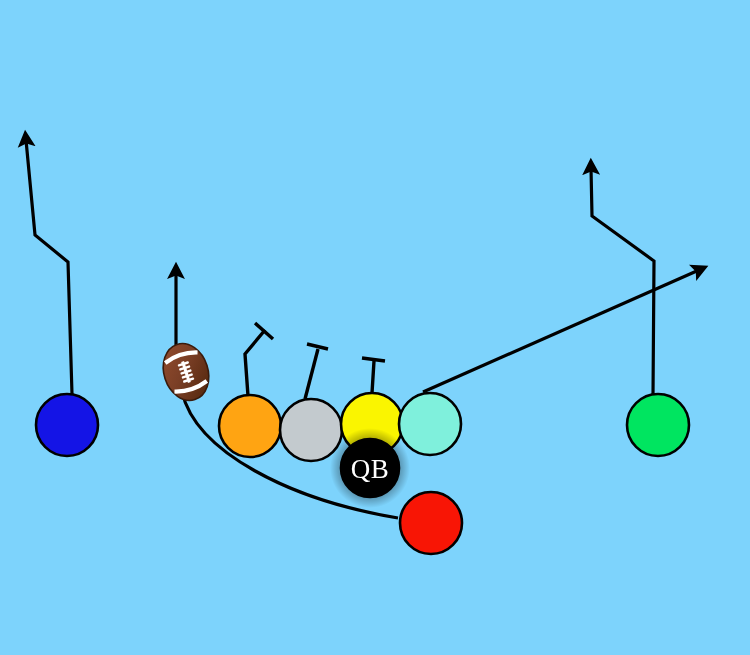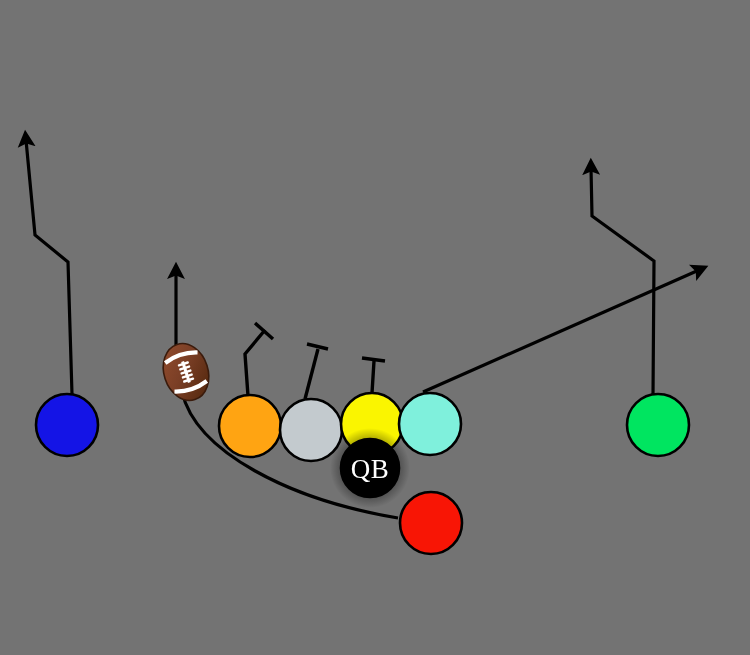--- a/index.html
+++ b/index.html
@@ -7,21 +7,21 @@
     padding: 0;
     background: #ffffff;
   }
   body {
     font-family: "Liberation Serif", serif;
   }
   #play-diagram {
     position: relative;
     width: 750px;
     height: 655px;
-    background: #737373;
+    background: #7dd3fc;
     overflow: hidden;
   }
   #field-svg {
     position: absolute;
     top: 0;
     left: 0;
     width: 750px;
     height: 655px;
     display: block;
   }

